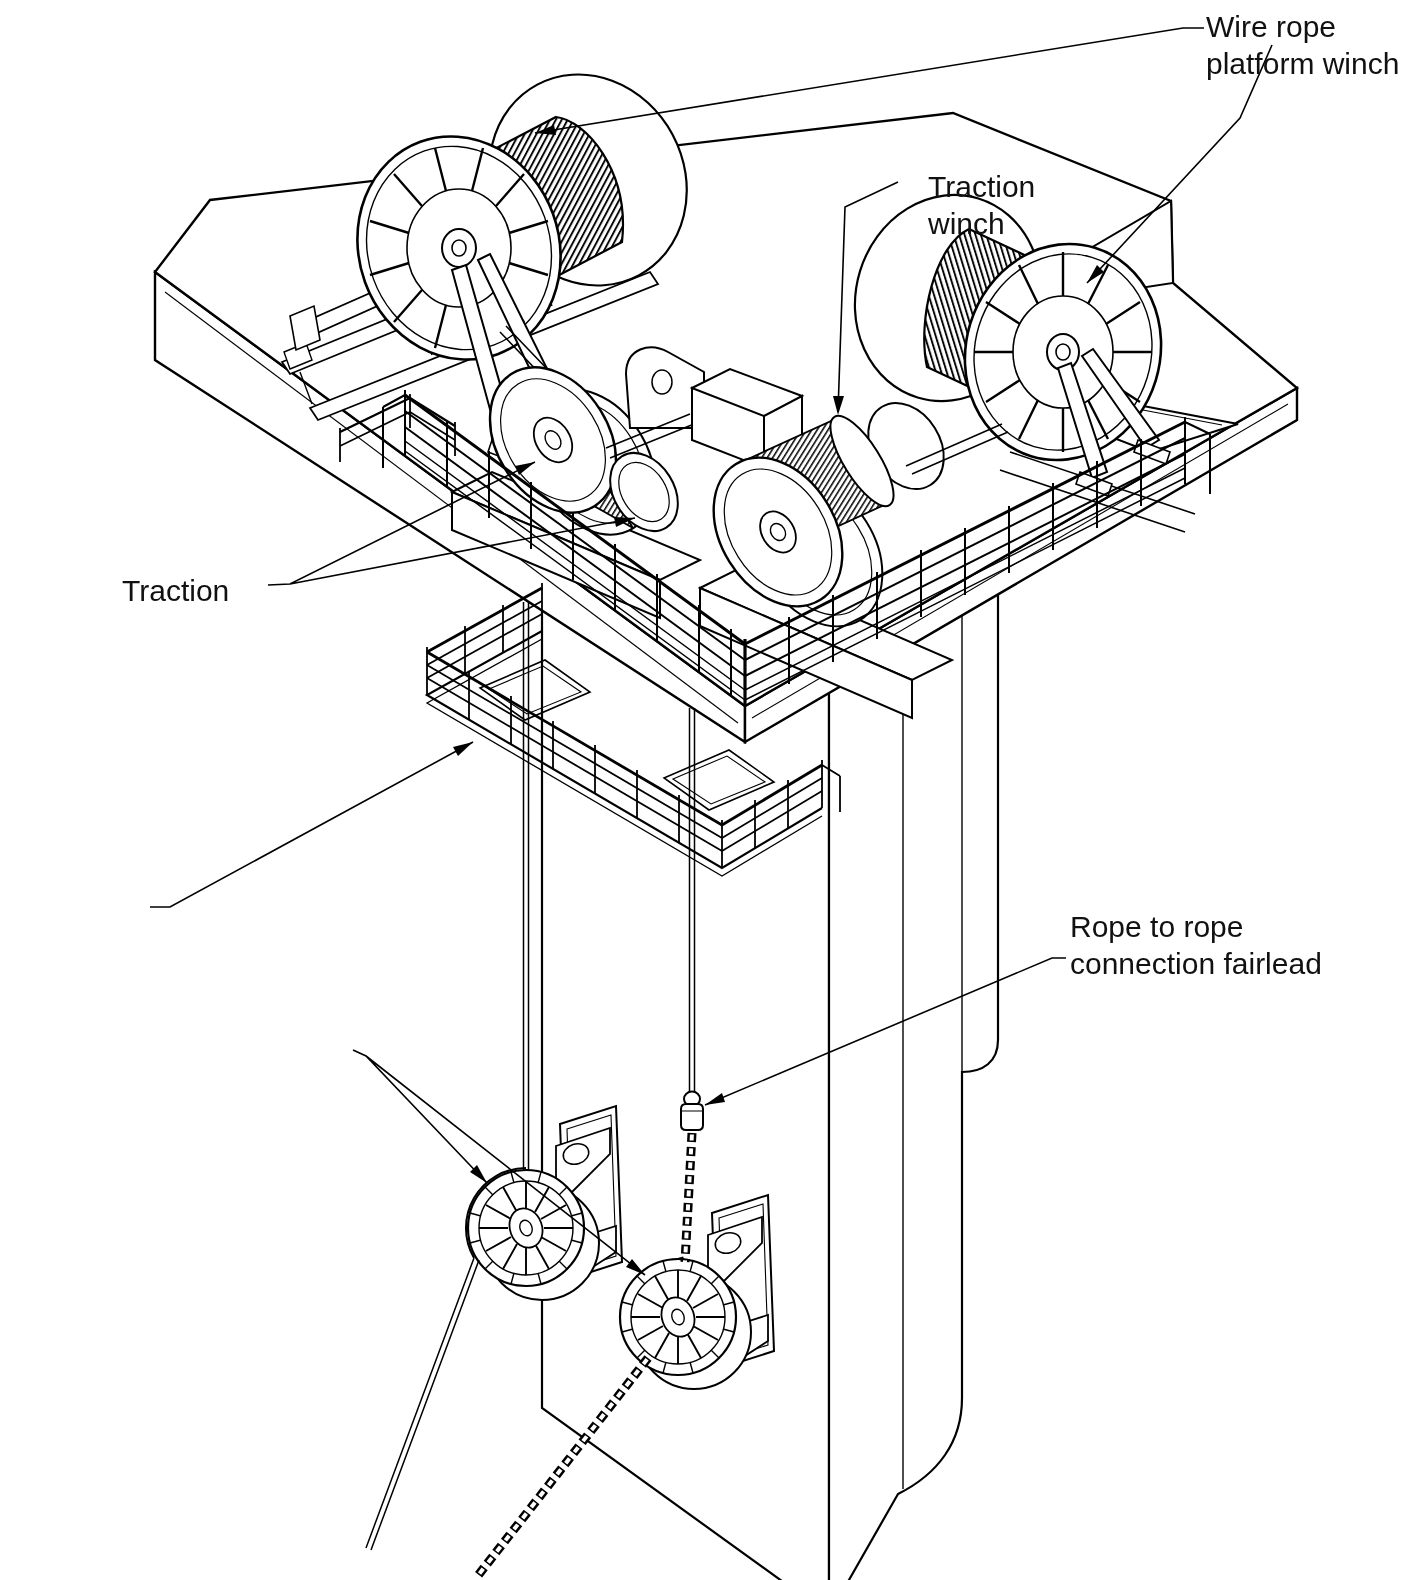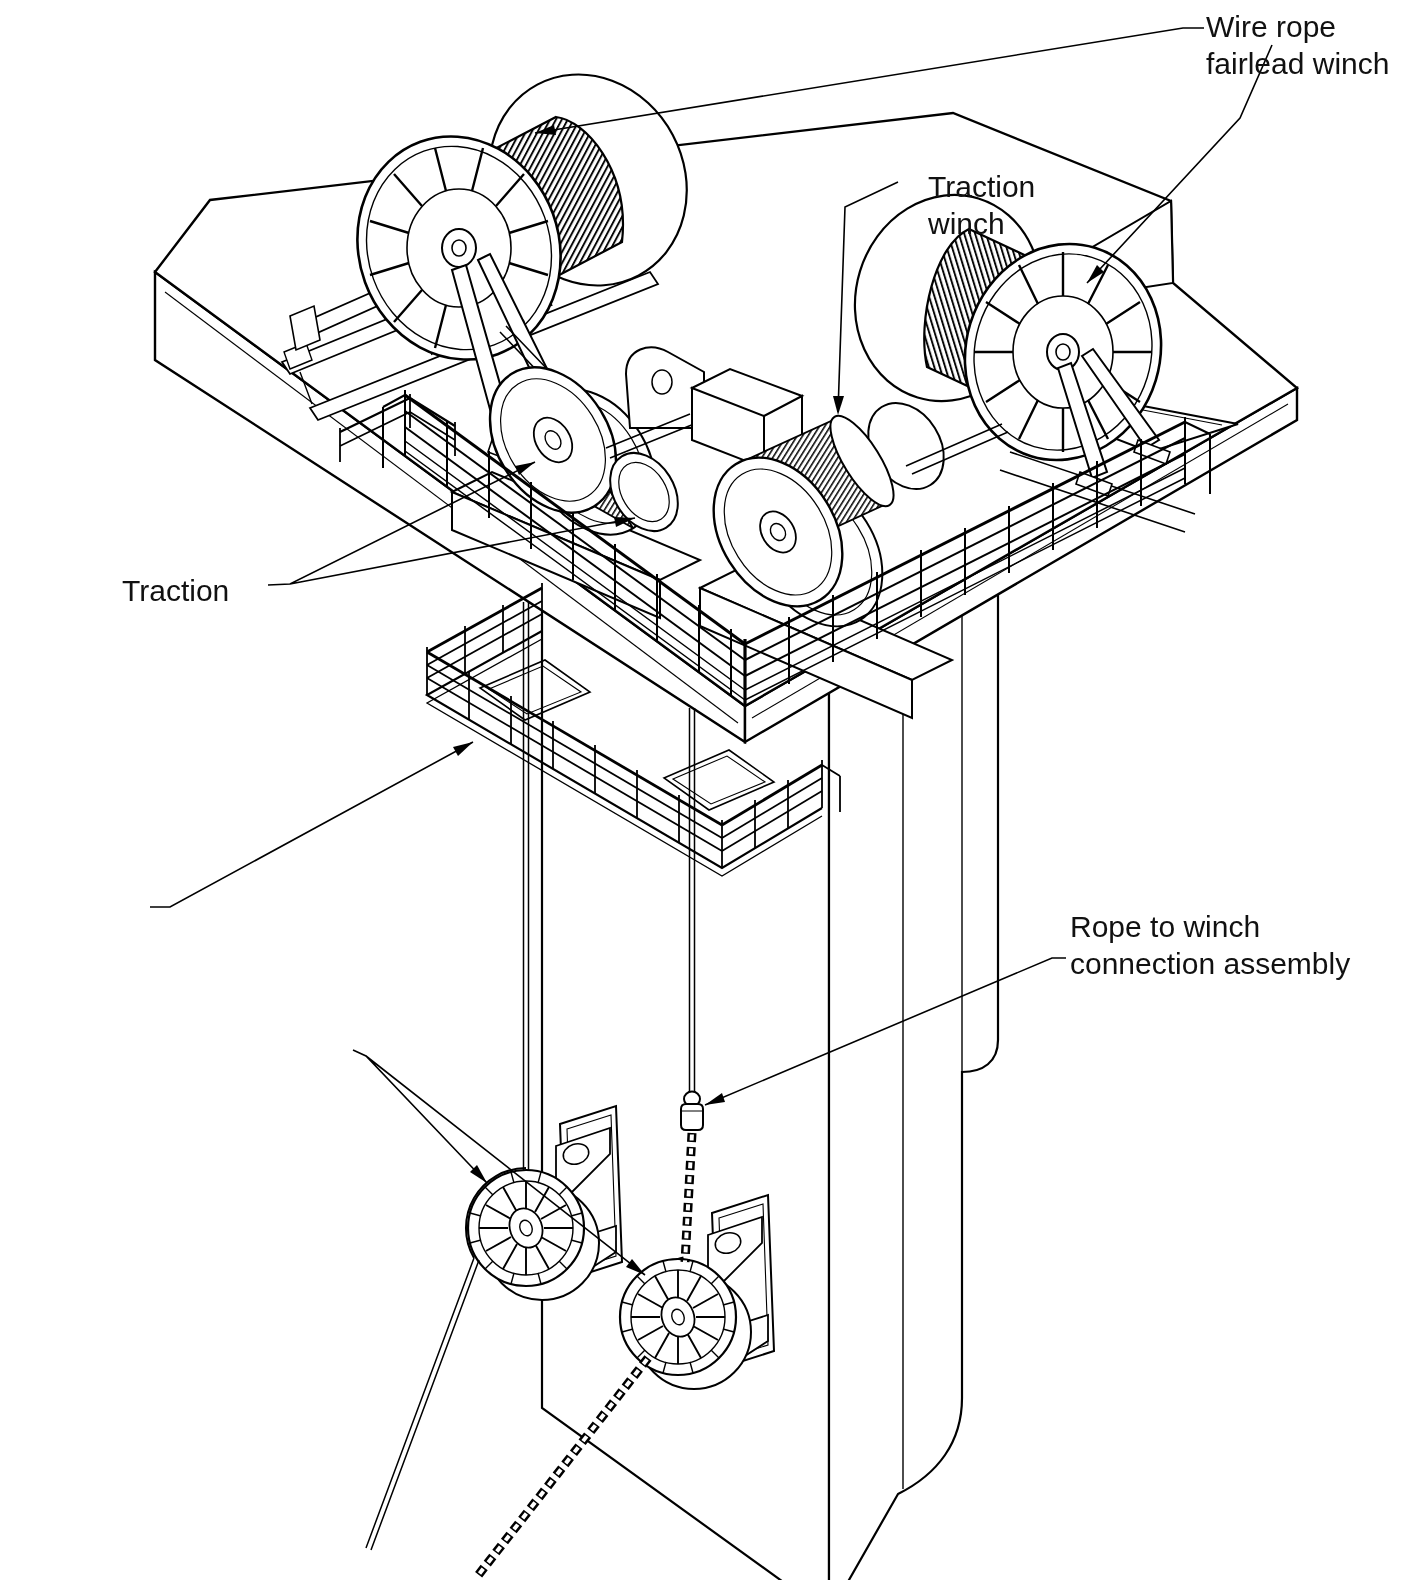--- a/index.html
+++ b/index.html
@@ -264,26 +264,26 @@
     <polygon points="635,518 616,527 614,517"></polygon>
     <polygon points="473,742 458,756 453,747"></polygon>
     <polygon points="487,1183 470,1172 477,1165"></polygon>
     <polygon points="645,1275 626,1267 632,1259"></polygon>
     <polygon points="705,1105 722,1093 725,1102"></polygon>
   </g>
 </svg>
 
 <div class="label" style="left:1206px;top:8px">
   <div>Wire rope</div>
-  <div>fairlead winch</div>
+  <div>platform winch</div>
 </div>
 <div class="label" style="left:928px;top:168px">
   <div>Traction</div>
   <div>winch</div>
 </div>
 <div class="label" style="left:122px;top:572px">
   <div>Traction</div>
 </div>
 <div class="label" style="left:1070px;top:908px">
-  <div>Rope to winch</div>
-  <div>connection assembly</div>
+  <div>Rope to rope</div>
+  <div>connection fairlead</div>
 </div>
 </div>
 
 </body></html>

